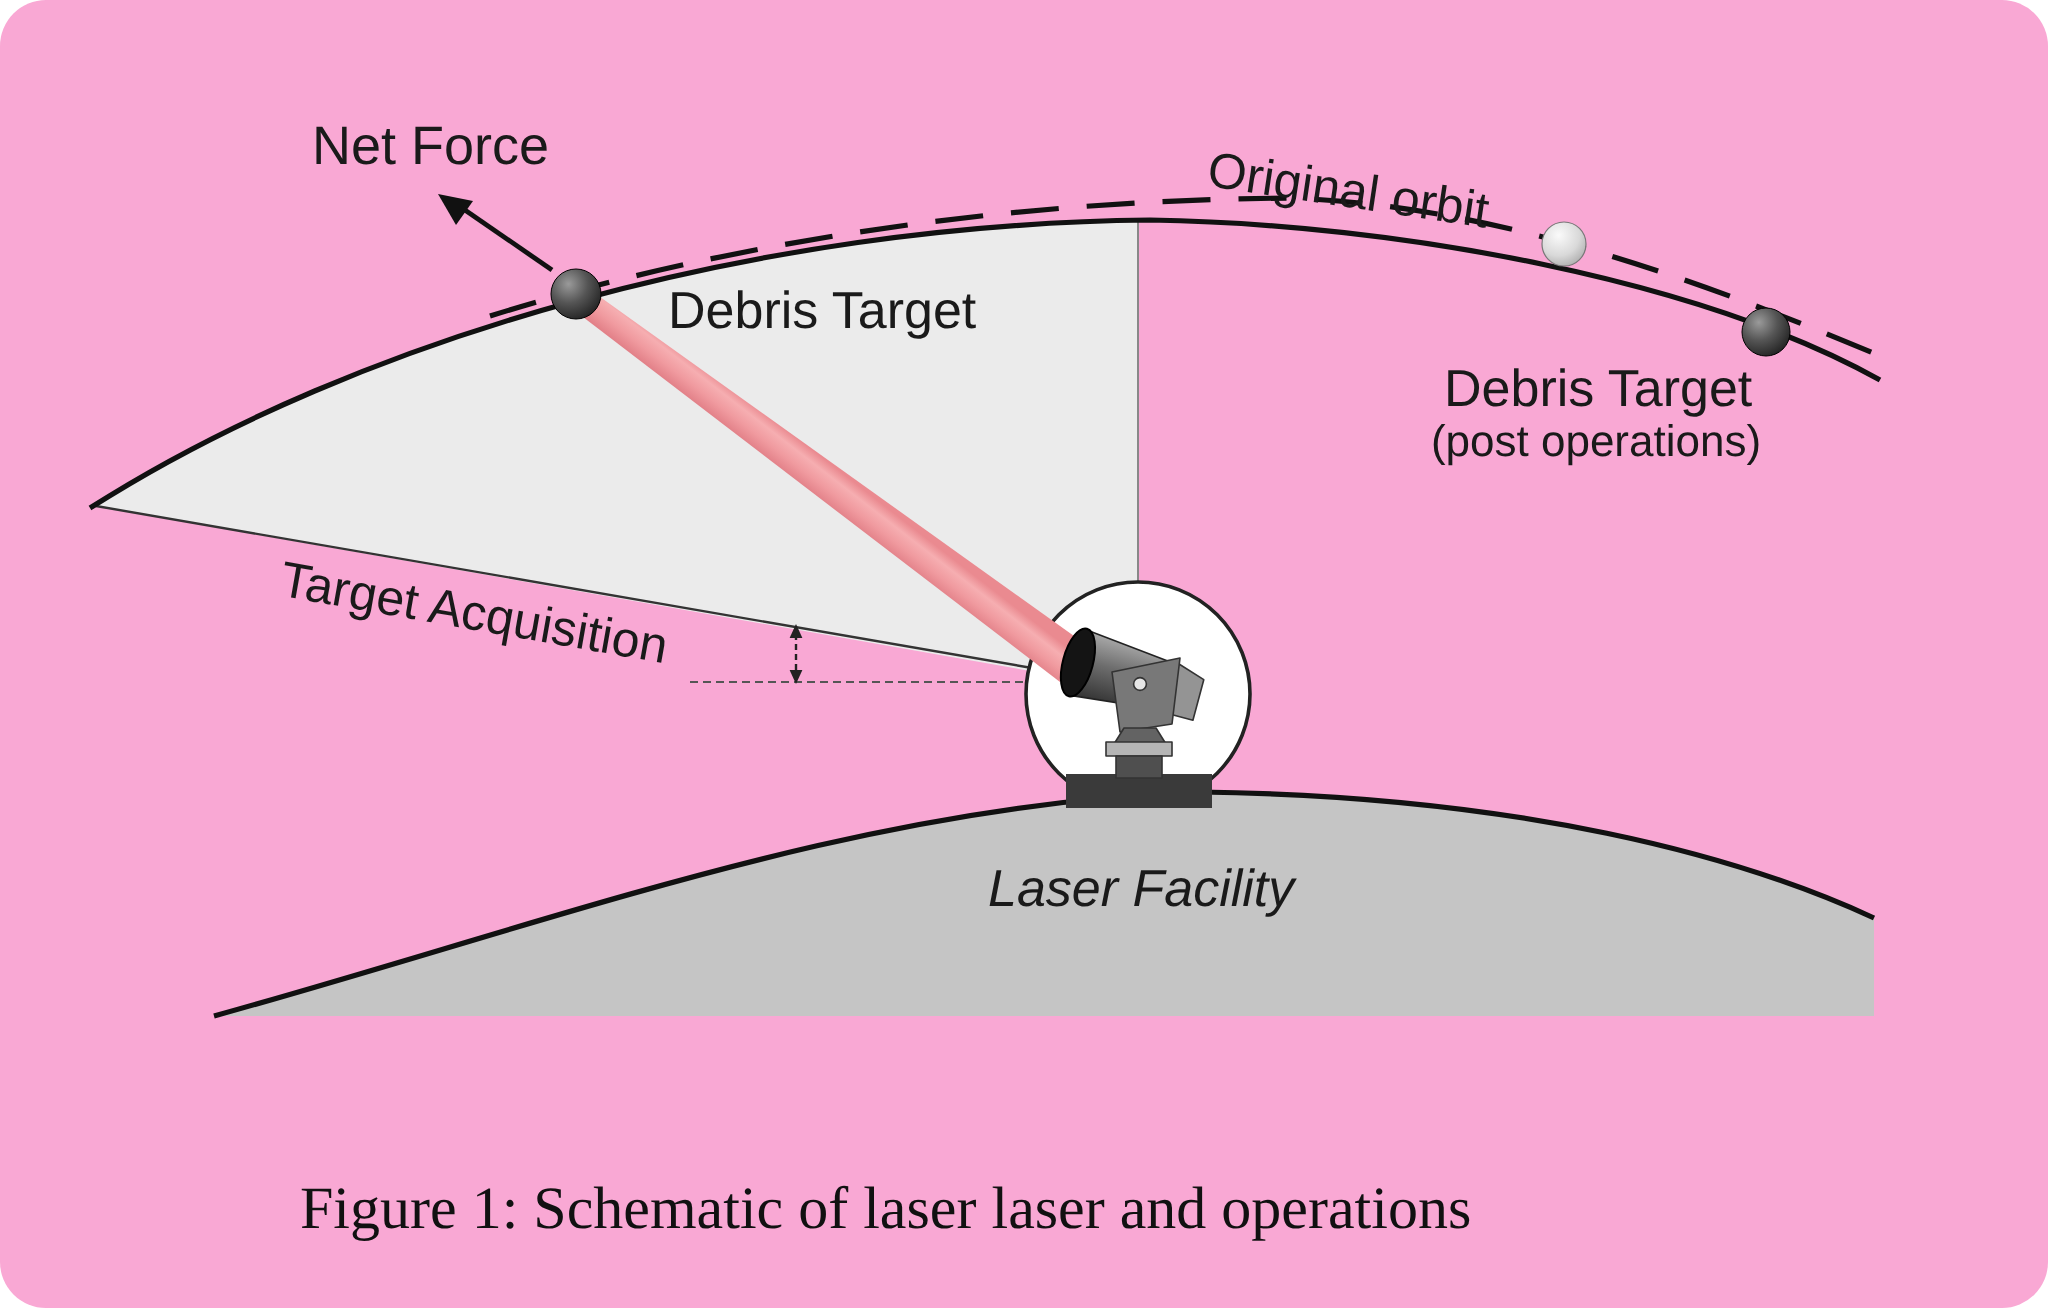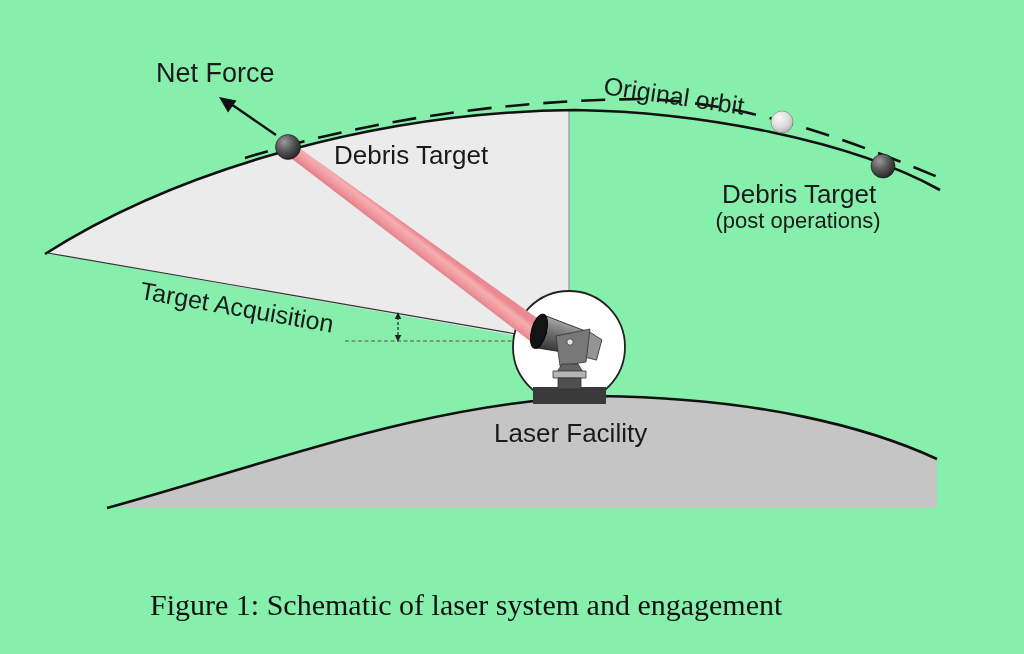--- a/index.html
+++ b/index.html
@@ -1,31 +1,31 @@
 <!DOCTYPE html>
 <html><head>
 <meta charset="utf-8">
 <style>
   html,body{margin:0;padding:0;background:#ffffff;}
   #stage{
-    position:relative;width:1024px;height:654px;background:#86efac;overflow:hidden;
-    font-family:"Liberation Sans","DejaVu Sans",sans-serif;color:#1a1a1a;
+    position:relative;width:1024px;height:654px;background:#f9a8d4;overflow:hidden;
+    font-family:"Liberation Sans","DejaVu Sans",sans-serif;color:#1a1a1a;border-radius:23px;
   }
   #diagram-svg{position:absolute;left:0;top:0;}
   .lbl{position:absolute;white-space:nowrap;line-height:1.15;color:#1a1a1a;}
   .lbl-main{font-size:26px;}
   .lbl-small{font-size:22px;}
   .lbl-center{text-align:center;}
   #lbl-net-force{left:156px;top:58px;font-size:27px;}
   #lbl-debris-target{left:334px;top:141px;}
   #lbl-original-orbit{left:604px;top:71px;font-size:25px;transform:rotate(8.5deg);transform-origin:0 50%;}
   #lbl-debris-target-post{left:722px;top:180px;width:152px;}
   #lbl-post-engagement{left:700px;top:208px;width:196px;}
   #lbl-target-acquisition{left:143px;top:276px;font-size:25px;transform:rotate(10deg);transform-origin:0 0;}
-  #lbl-laser-facility{left:494px;top:419px;width:152px;}
+  #lbl-laser-facility{left:494px;top:430px;width:152px;font-style:italic;}
   #caption{
     position:absolute;left:150px;top:588px;font-size:30px;color:#111;
     font-family:"Liberation Serif","DejaVu Serif",serif;white-space:nowrap;
   }
 </style>
 </head>
 <body>
 
 <div id="stage">
 
@@ -115,14 +115,14 @@
   <div class="lbl" id="lbl-original-orbit">Original orbit</div>
 
   <div class="lbl lbl-main lbl-center" id="lbl-debris-target-post">Debris Target</div>
 
   <div class="lbl lbl-small lbl-center" id="lbl-post-engagement">(post operations)</div>
 
   <div class="lbl" id="lbl-target-acquisition">Target Acquisition</div>
 
   <div class="lbl lbl-main lbl-center" id="lbl-laser-facility">Laser Facility</div>
 
-  <div id="caption">Figure 1: Schematic of laser system and engagement</div>
+  <div id="caption">Figure 1: Schematic of laser laser and operations</div>
 </div>
 
 </body></html>

